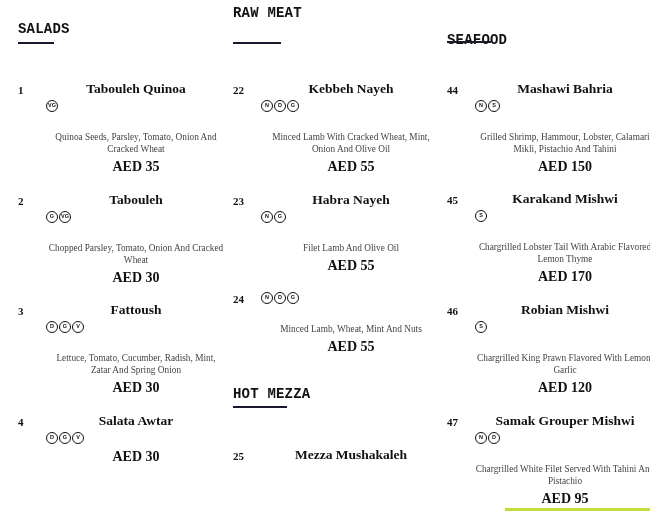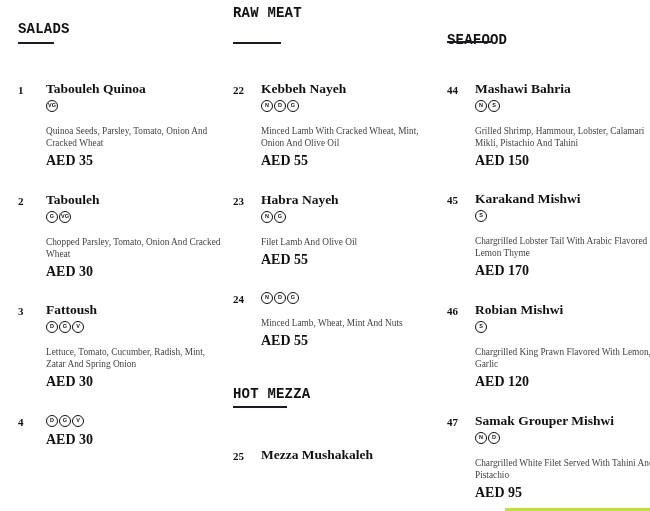--- a/index.html
+++ b/index.html
@@ -22,34 +22,34 @@
   }
   .section-underline {
     position: absolute; left: 0; height: 2px; background: #1a1a2e;
   }
 
   .item { position: absolute; left: 0; width: 210px; }
   .item-num {
     position: absolute; left: 0; top: 4px;
     font-family: "Liberation Serif", serif; font-weight: bold; font-size: 11px;
   }
-  .item-body { position: absolute; left: 28px; top: 0; width: 180px; }
+  .item-body { position: absolute; left: 28px; top: 0; width: 180px; text-align: center; }
   .item-name {
     font-family: "Liberation Serif", serif; font-weight: bold; font-size: 13.5px;
     line-height: 17px; white-space: nowrap;
   }
   .badges { display: flex; gap: 1px; margin-top: 3px; height: 13px; }
   .badge {
     width: 10px; height: 10px; border: 1.3px solid #111; border-radius: 50%;
     font-family: "Liberation Sans", sans-serif; font-size: 5.5px; font-weight: bold;
     display: flex; align-items: center; justify-content: center; line-height: 1;
   }
   .item-desc {
     font-family: "Liberation Serif", serif; font-size: 9.3px; line-height: 12px;
-    color: #444; margin-top: 12px;
+    color: #444; margin-top: 18px;
   }
   .item-price {
     font-family: "Liberation Serif", serif; font-weight: bold; font-size: 14px;
     margin-top: 4px; color: #111;
   }
   .accent-bar {
     position: absolute; left: 505px; top: 508px; width: 145px; height: 3px;
     background: #c6dc3a;
   }
 </style>
@@ -95,20 +95,21 @@
         <span class="badge">V</span>
       </div>
       <div class="item-desc">Lettuce, Tomato, Cucumber, Radish, Mint, Zatar And Spring Onion</div>
       <div class="item-price">AED 30</div>
     </div>
   </div>
 
   <div class="item" style="top:412px">
     <div class="item-num">4</div>
     <div class="item-body">
+      <div class="item-name">Salata Awtar</div>
       <div class="badges">
         <span class="badge">D</span>
         <span class="badge">G</span>
         <span class="badge">V</span>
       </div>
       <div class="item-price">AED 30</div>
     </div>
   </div>
 </div>
 

